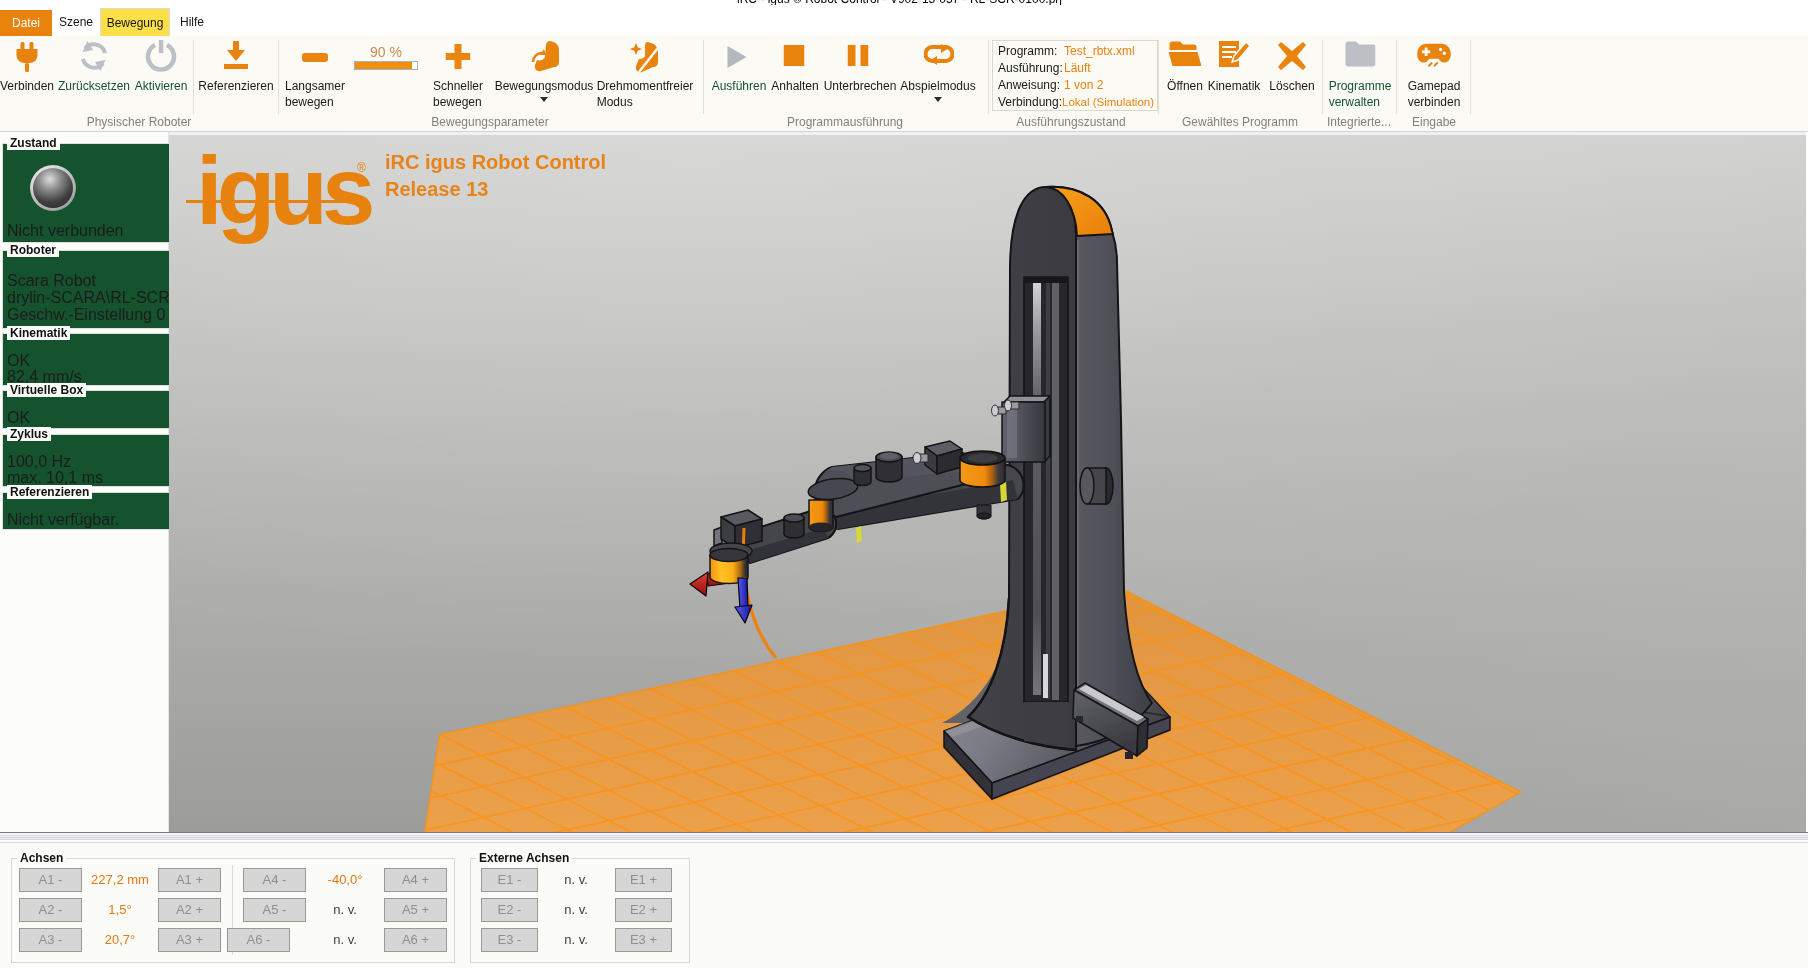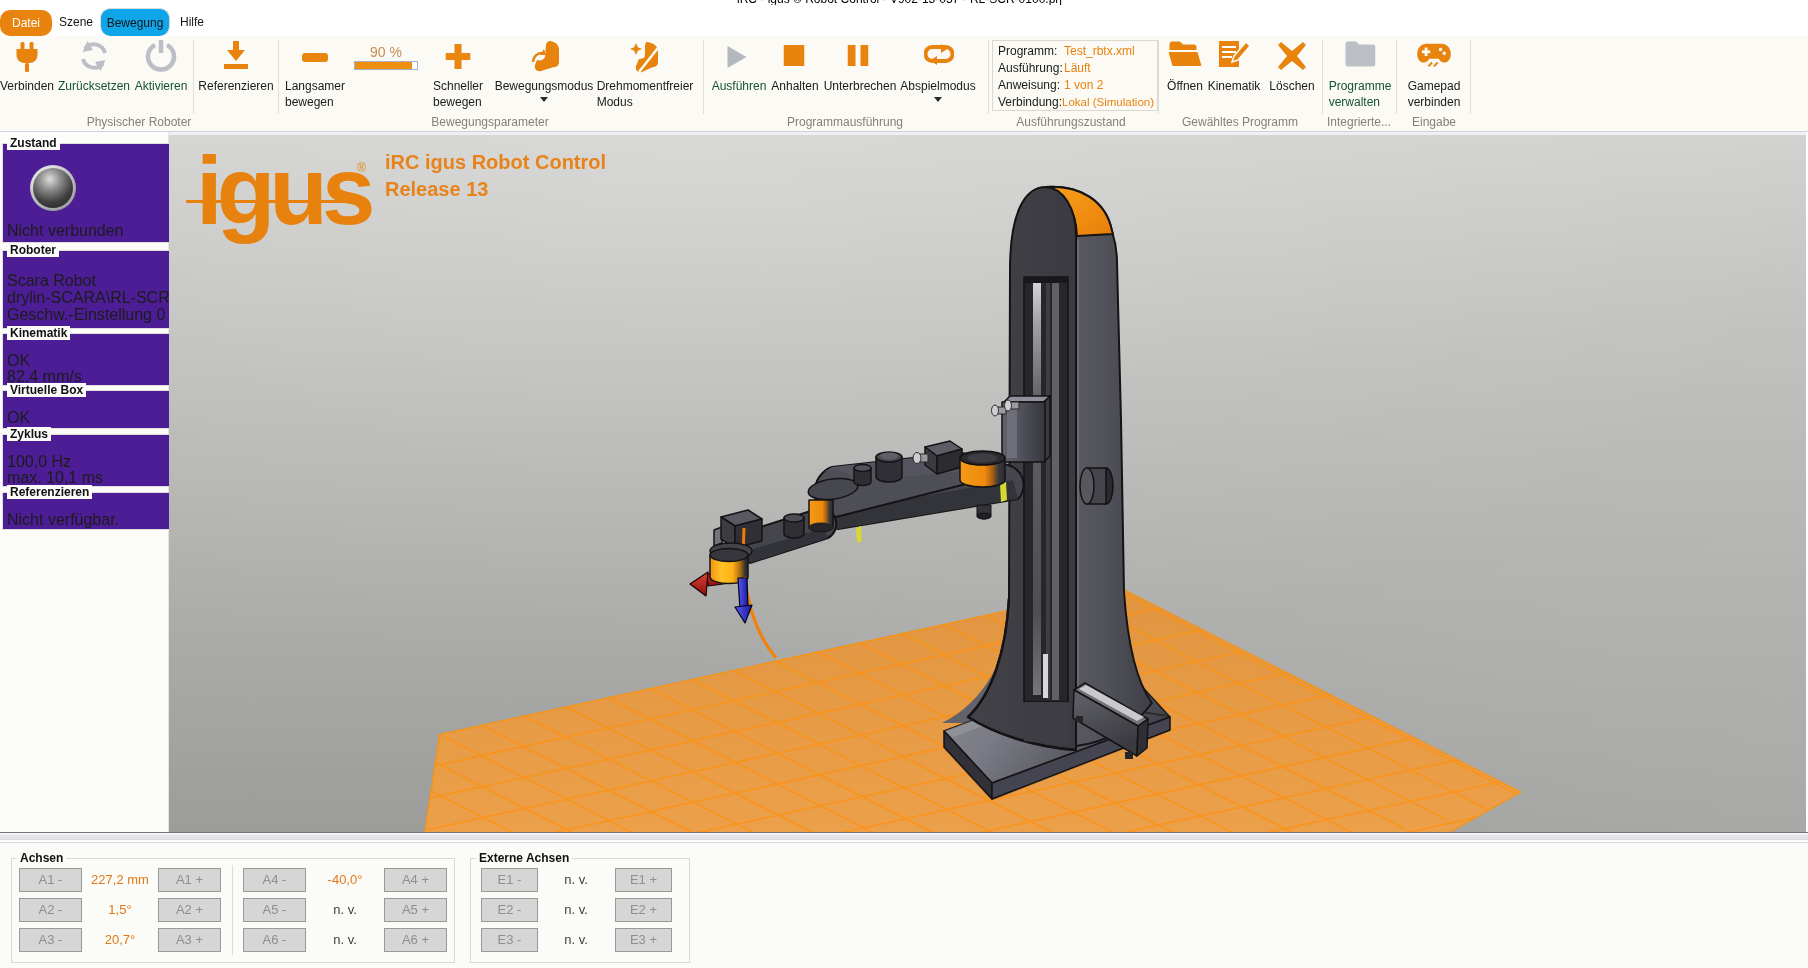--- a/index.html
+++ b/index.html
@@ -3,37 +3,37 @@
 <meta charset="utf-8">
 <style>
   * { margin:0; padding:0; box-sizing:border-box; }
   html,body { width:1808px; height:968px; overflow:hidden; background:#fff;
     font-family:"Liberation Sans", sans-serif; }
   .abs { position:absolute; }
   #titlebar { position:absolute; left:0; top:0; width:1808px; height:5px; overflow:hidden; background:#fff; }
   #titlebar span { position:absolute; left:737px; top:-8px; font-size:12px; color:#000; }
   #tabs { position:absolute; left:0; top:5px; width:1808px; height:31px; background:#fff; }
   .tab { position:absolute; top:3px; height:28px; font-size:12px; color:#151515;
-     display:flex; align-items:center; justify-content:center;border-radius:10px; }
+     display:flex; align-items:center; justify-content:center; }
   #tab-datei { left:0; top:5px; width:52px; height:26px; background:#e8830e; color:#fff; }
   #tab-szene { left:52px; width:48px; }
-  #tab-beweg { left:100px; width:70px; background:#0ea5e9; border:1px solid #dcdcdc; border-bottom:none; height:28px; }
+  #tab-beweg { left:100px; width:70px; background:#fde047; border:1px solid #dcdcdc; border-bottom:none; height:28px; }
   #tab-hilfe { left:170px; width:44px; }
   #ribbon { position:absolute; left:0; top:36px; width:1808px; height:96px; background:#fbfaf5; border-bottom:1px solid #cfd3de; }
   .rsep { position:absolute; top:4px; width:1px; height:74px; background:#e2dfd7; }
   .rlabel { position:absolute; top:79px; font-size:12px; color:#84817a; text-align:center; white-space:nowrap; transform:translateX(-50%); }
   .blabel { position:absolute; top:42px; font-size:12px; color:#1a1a1a; text-align:left; white-space:nowrap; transform:translateX(-50%); line-height:16px; }
   .blabel.dis { color:#14532d; }
   .icon { position:absolute; top:4px; transform:translateX(-50%); }
   .drop { position:absolute; top:61px; width:0; height:0; border:4px solid transparent; border-top:5px solid #2a2a2a; transform:translateX(-50%); }
   #infobox { position:absolute; left:992px; top:4px; width:166px; height:71px; border:1px solid #dbd8ce; font-size:12px; }
   #infobox .row { position:absolute; left:5px; white-space:nowrap; color:#1a1a1a; }
   #infobox .val { color:#e8820e; position:absolute; white-space:nowrap; }
   #leftpanel { position:absolute; left:0; top:132px; width:169px; height:700px; background:#fcfcfa; border-right:1px solid #e4e4e2; }
-  .gbox { position:absolute; left:2px; width:182px; border:1px solid #dededa; background:#4c1d95; }
+  .gbox { position:absolute; left:2px; width:182px; border:1px solid #dededa; background:#14532d; }
   .gbox .leg { position:absolute; top:-8px; left:4px; background:#fcfcfa; font-size:12px; font-weight:bold; color:#111; padding:0 3px; white-space:nowrap; }
   .ptext { position:absolute; left:7px; font-size:16px; color:#1c1c1c; white-space:nowrap; }
   #viewport { position:absolute; left:169px; top:132px; width:1637px; height:700px; }
   #sepstrip { position:absolute; left:0; top:832px; width:1808px; height:15px;
     background:linear-gradient(#777779 0 1px, #f4f4f6 1px 3px, #dcdce0 3px 4px, #f0f0f2 4px 5px, #d8d8dc 5px 6px, #ededf1 6px 7px, #d8d8dc 7px 8px, #fdfdfd 8px 10px, #d8d8da 10px 11px, #fafafa 11px 15px); }
   #bottompanel { position:absolute; left:0; top:847px; width:1808px; height:121px; background:#fbfbf8; }
   .bbox { position:absolute; top:11px; height:105px; border:1px solid #d8d8d4; }
   .bbox .leg { position:absolute; top:-8px; left:5px; background:#fbfbf8; font-size:12px; font-weight:bold; color:#111; padding:0 3px; }
   .abtn { position:absolute; width:63px; height:24px; background:#d6d6d6; border:1px solid #999; color:#8f8f8f; font-size:13px; text-align:center; line-height:22px; }
   .aval { position:absolute; width:120px; font-size:13px; text-align:center; color:#e07818; line-height:24px; }
@@ -518,21 +518,21 @@
   <div class="abtn" style="left:19px;top:81px">A3 -</div>
   <div class="aval" style="left:60px;top:21px">227,2 mm</div>
   <div class="aval" style="left:60px;top:51px">1,5°</div>
   <div class="aval" style="left:60px;top:81px">20,7°</div>
   <div class="abtn" style="left:158px;top:21px">A1 +</div>
   <div class="abtn" style="left:158px;top:51px">A2 +</div>
   <div class="abtn" style="left:158px;top:81px">A3 +</div>
 
   <div class="abtn" style="left:243px;top:21px">A4 -</div>
   <div class="abtn" style="left:243px;top:51px">A5 -</div>
-  <div class="abtn" style="left:243px;top:81px">A6 -</div>
+  <div class="abtn" style="left:227px;top:81px">A6 -</div>
   <div class="aval" style="left:285px;top:21px">-40,0°</div>
   <div class="aval na" style="left:285px;top:51px">n. v.</div>
   <div class="aval na" style="left:285px;top:81px">n. v.</div>
   <div class="abtn" style="left:384px;top:21px">A4 +</div>
   <div class="abtn" style="left:384px;top:51px">A5 +</div>
   <div class="abtn" style="left:384px;top:81px">A6 +</div>
 
   <div class="abtn" style="left:481px;top:21px;width:57px">E1 -</div>
   <div class="abtn" style="left:481px;top:51px;width:57px">E2 -</div>
   <div class="abtn" style="left:481px;top:81px;width:57px">E3 -</div>

